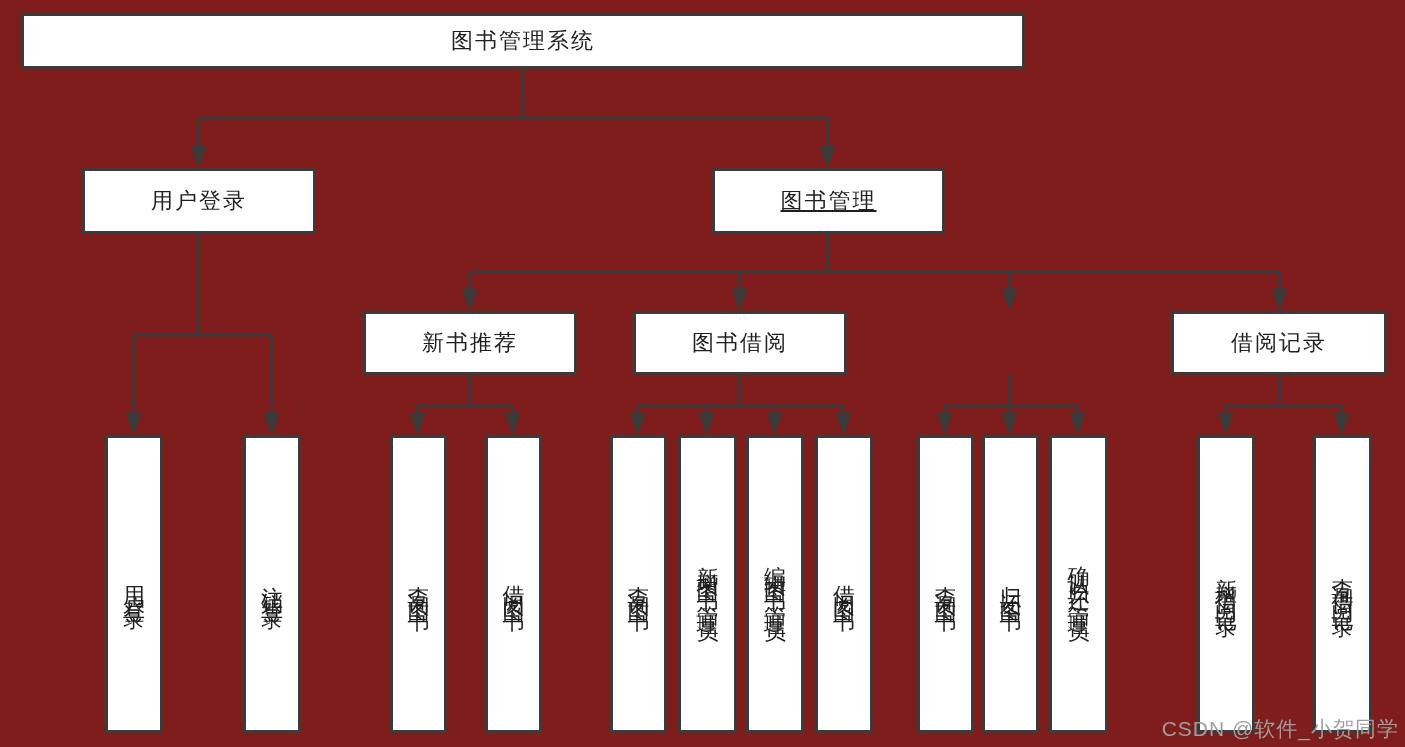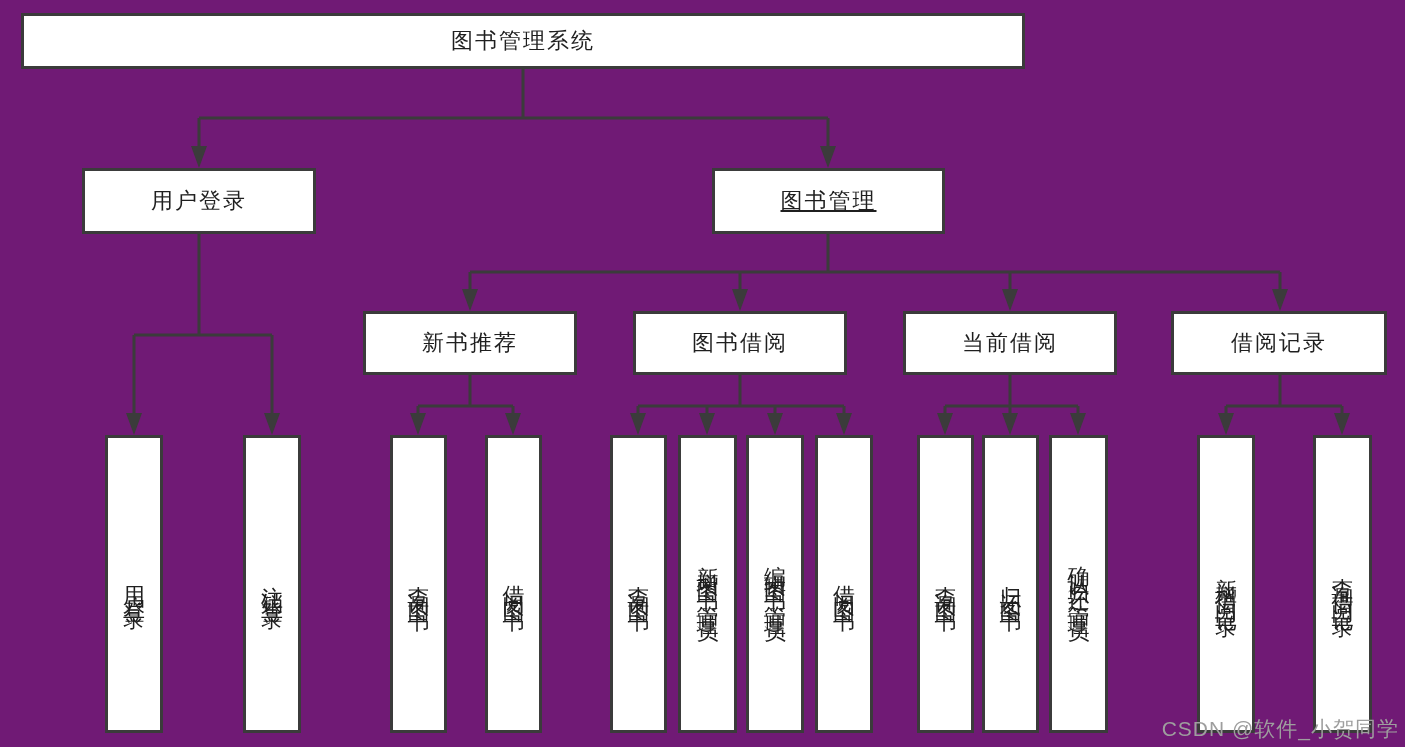--- a/index.html
+++ b/index.html
@@ -1,19 +1,19 @@
 <!DOCTYPE html>
 <html><head>
 <meta charset="utf-8">
 <title>图书管理系统</title>
 <style>
   html,body{margin:0;padding:0;background:#ffffff;}
   body{font-family:"Liberation Sans","DejaVu Sans",sans-serif;}
   .canvas{
-    position:relative;width:1405px;height:747px;background:#701a75;overflow:hidden;
+    position:relative;width:1405px;height:747px;background:#7f1d1d;overflow:hidden;
   }
   svg.wires{position:absolute;left:0;top:0;width:1405px;height:747px;z-index:1;}
   svg.wires path{stroke:#3b3b3b;stroke-width:3;fill:none;}
   svg.wires polygon{fill:#3b3b3b;stroke:none;}
   .hnode{
     position:absolute;box-sizing:border-box;border:3px solid #3b3b3b;background:#ffffff;
     display:flex;align-items:center;justify-content:center;
     font-size:22px;letter-spacing:2px;color:#1f1f1f;z-index:2;
   }
   .vnode{
@@ -76,21 +76,20 @@
     </g>
   </svg>
 
   <div class="hnode" style="left:21px;top:13px;width:1004px;height:56px;">图书管理系统</div>
 
   <div class="hnode" style="left:82px;top:168px;width:234px;height:66px;">用户登录</div>
   <div class="hnode" style="left:712px;top:168px;width:233px;height:66px;text-decoration:underline;">图书管理</div>
 
   <div class="hnode" style="left:363px;top:311px;width:214px;height:64px;">新书推荐</div>
   <div class="hnode" style="left:633px;top:311px;width:214px;height:64px;">图书借阅</div>
-  <div class="hnode" style="left:903px;top:311px;width:214px;height:64px;">当前借阅</div>
   <div class="hnode" style="left:1171px;top:311px;width:216px;height:64px;">借阅记录</div>
 
   <div class="vnode" style="left:105px;width:58px;">用户登录</div>
   <div class="vnode" style="left:243px;width:58px;">注销登录</div>
 
   <div class="vnode" style="left:390px;width:57px;">查询图书</div>
   <div class="vnode" style="left:485px;width:57px;">借阅图书</div>
 
   <div class="vnode" style="left:610px;width:57px;">查询图书</div>
   <div class="vnode" style="left:678px;width:59px;">新增图书（管理员）</div>

